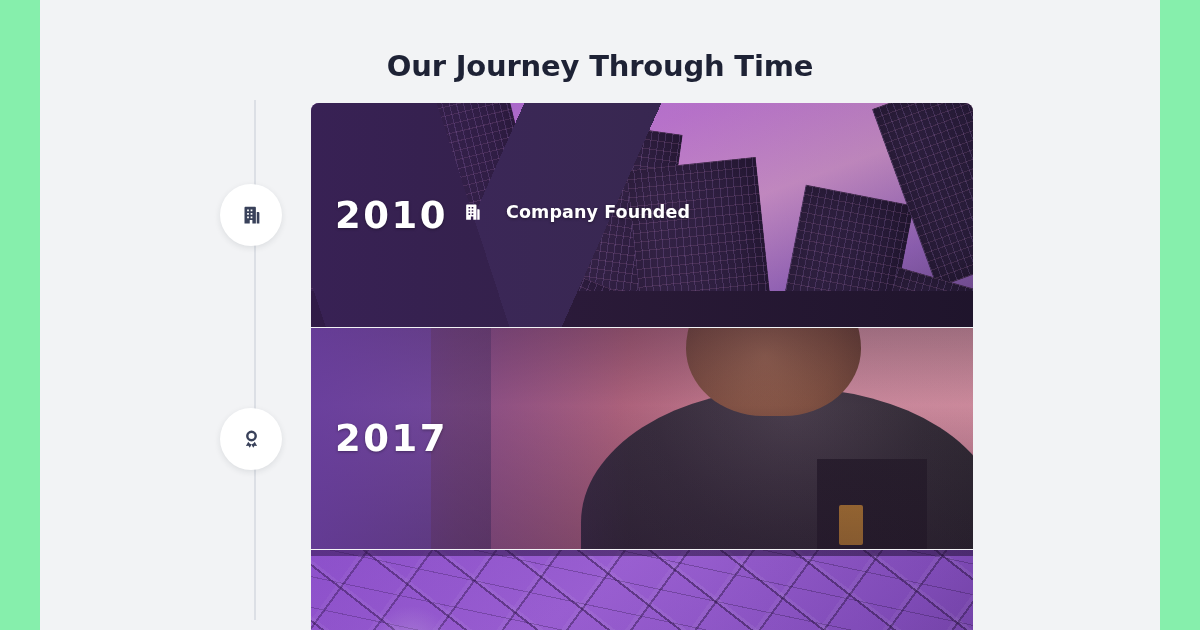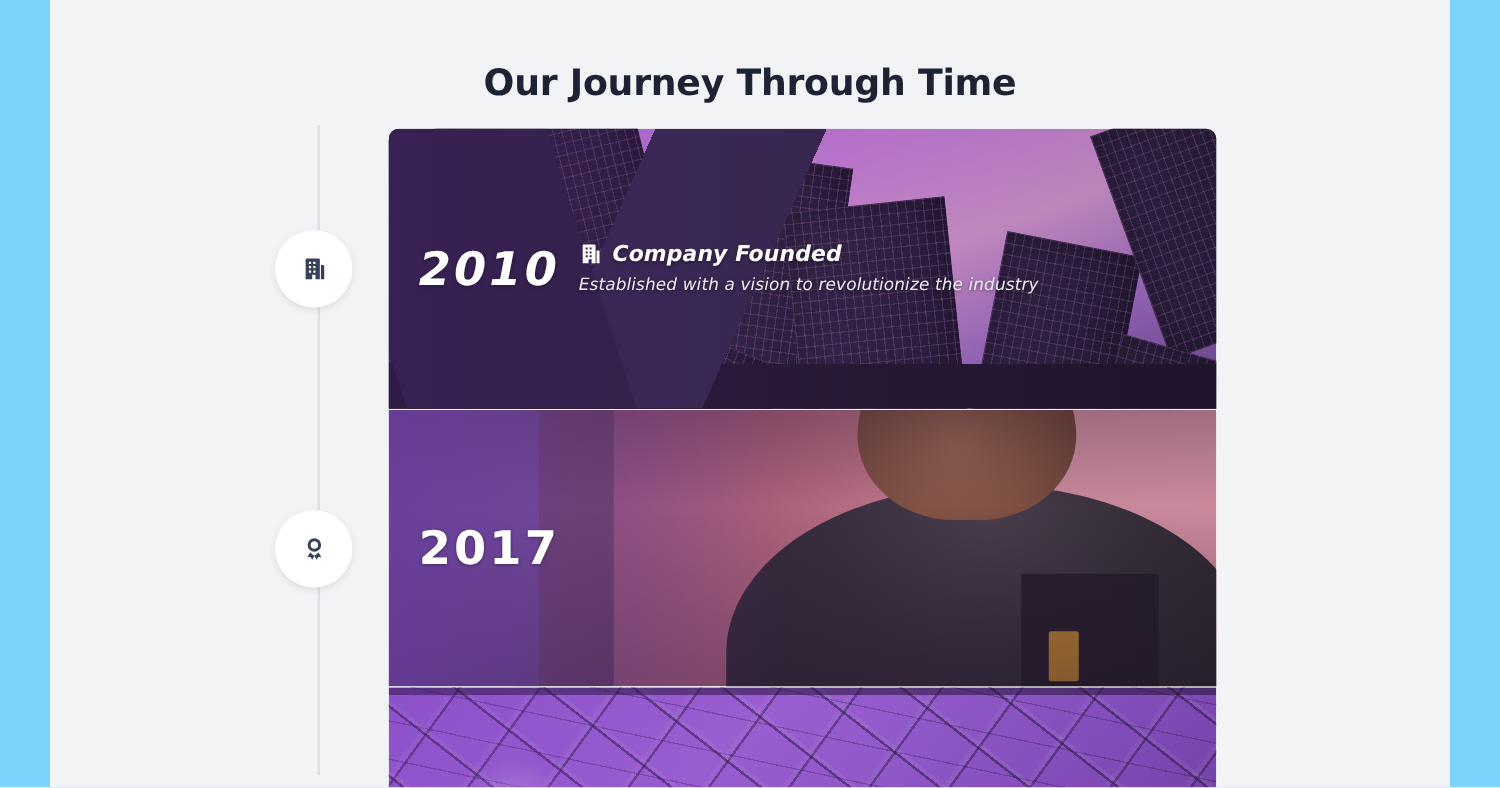--- a/index.html
+++ b/index.html
@@ -9,21 +9,21 @@
     height: 630px;
     overflow: hidden;
     background: #ffffff;
     font-family: "DejaVu Sans", "Liberation Sans", sans-serif;
   }
 
   #page {
     position: relative;
     width: 1200px;
     height: 630px;
-    background: #7dd3fc;
+    background: #86efac;
     overflow: hidden;
   }
 
   
   .canvas {
     position: absolute;
     left: 40px;
     top: 0;
     width: 1120px;
     height: 630px;
@@ -120,22 +120,22 @@
     text-shadow: 0 1px 3px rgba(0,0,0,0.35);
   }
 
   .entry-body {
     flex: 1 1 auto;
     min-width: 0;
   }
 
   .entry-head {
     display: flex;
-    align-items: flex-start;
-    gap: 8px;
+    align-items: flex-end;
+    gap: 24px;
     margin-bottom: 6px;
   }
 
   .entry-icon {
     width: 19px;
     height: 19px;
     flex: 0 0 auto;
     display: flex;
     align-items: center;
     justify-content: center;
@@ -291,21 +291,21 @@
 
 <div id="page">
   <div class="canvas">
 
     <h1 class="page-title">Our Journey Through Time</h1>
 
     <div class="timeline">
 
       <div class="timeline-rail"></div>
 
-      <div class="card first" style="top:103px; height:224px;font-style:italic;">
+      <div class="card first" style="top:103px; height:224px;">
         <div class="card-media">
           <div class="photo-city">
             <div class="tower t1"></div>
             <div class="tower t2"></div>
             <div class="tower t3"></div>
             <div class="tower t4"></div>
             <div class="tower t5"></div>
             <div class="tower t6"></div>
             <div class="tower t7"></div>
           </div>
@@ -315,21 +315,20 @@
           <div class="year">2010</div>
           <div class="entry-body">
             <div class="entry-head">
               <span class="entry-icon">
                 <svg width="19" height="19" viewBox="0 0 24 24" aria-hidden="true">
                   <path class="ico" d="M5 2h11a1 1 0 0 1 1 1v18H4V3a1 1 0 0 1 1-1zm2 3v2h2V5H7zm4 0v2h2V5h-2zM7 9v2h2V9H7zm4 0v2h2V9h-2zm-4 4v2h2v-2H7zm4 0v2h2v-2h-2zm-1 4v4h3v-4h-3zM18 8h2a1 1 0 0 1 1 1v12h-3V8z"></path>
                 </svg>
               </span>
               <span class="entry-title">Company Founded</span>
             </div>
-            <div class="entry-desc">Established with a vision to revolutionize the industry</div>
           </div>
         </div>
       </div>
 
       <div class="marker" style="top:184px;">
         <span>
           <svg width="21" height="21" viewBox="0 0 24 24" aria-hidden="true">
             <path class="ico" d="M5 2h11a1 1 0 0 1 1 1v18H4V3a1 1 0 0 1 1-1zm2 3v2h2V5H7zm4 0v2h2V5h-2zM7 9v2h2V9H7zm4 0v2h2V9h-2zm-4 4v2h2v-2H7zm4 0v2h2v-2h-2zm-1 4v4h3v-4h-3zM18 8h2a1 1 0 0 1 1 1v12h-3V8z"></path>
           </svg>
         </span>

